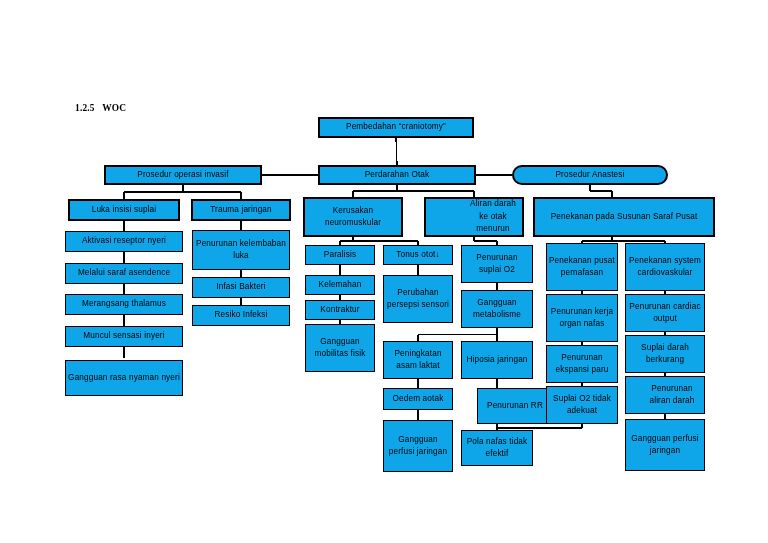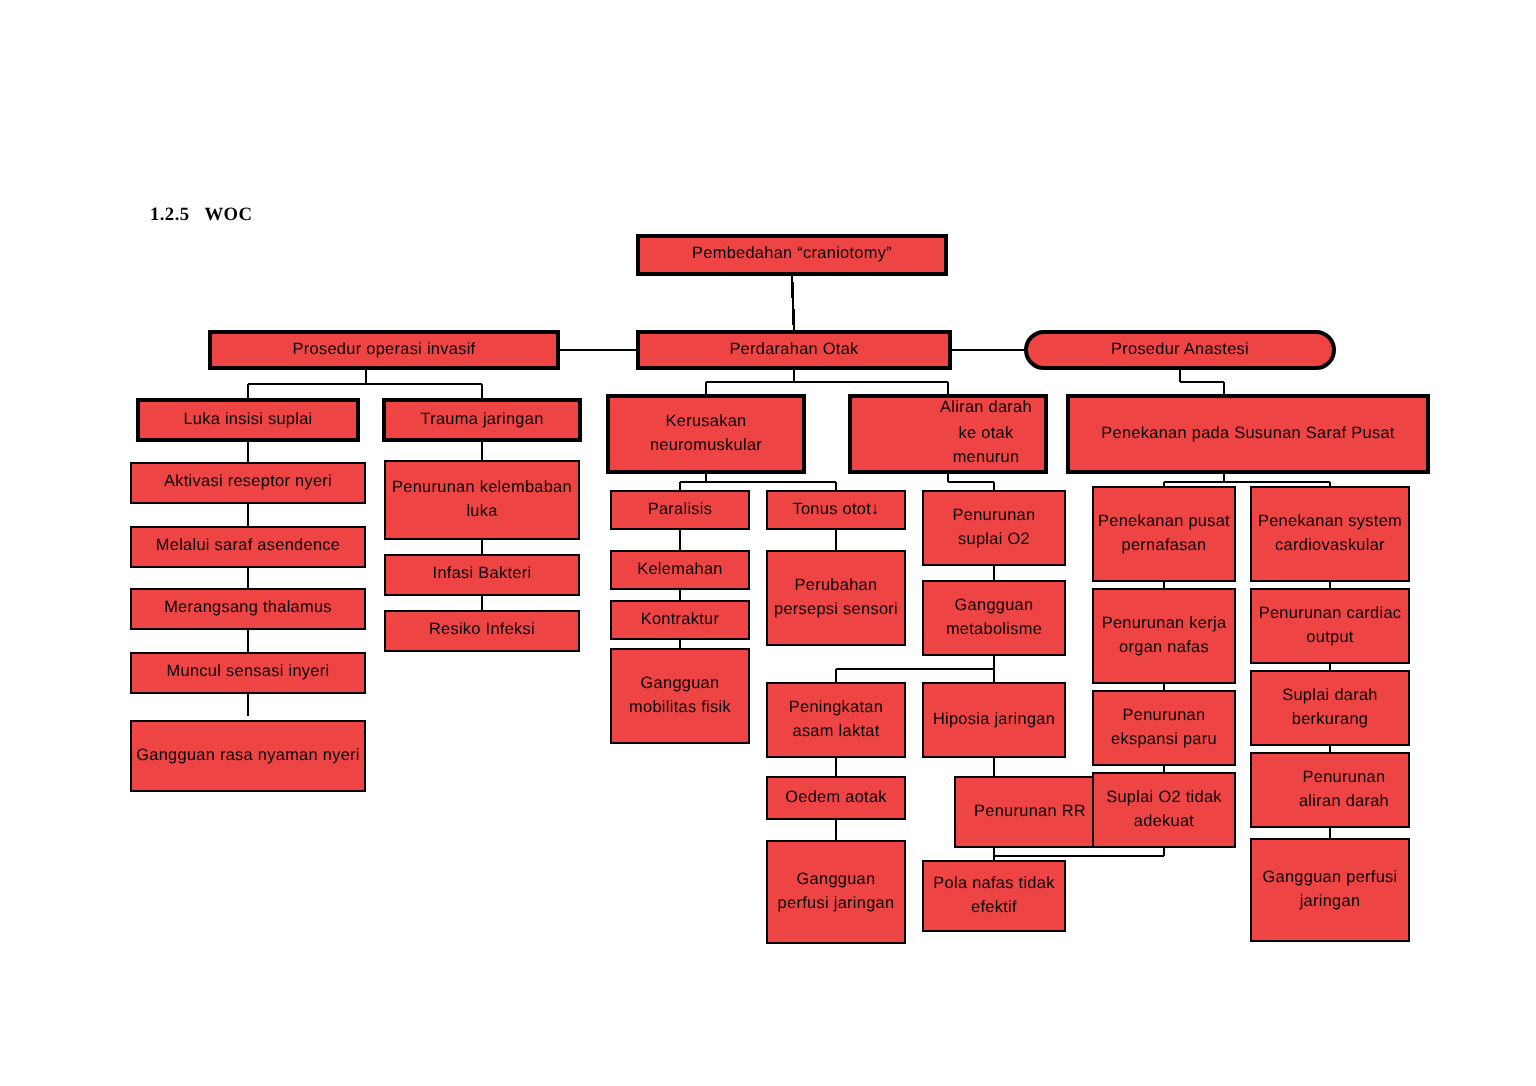--- a/index.html
+++ b/index.html
@@ -10,21 +10,21 @@
     font-family:"Liberation Sans", sans-serif;
     overflow:hidden;
     position:relative;
   }
   #stage{position:absolute;left:0;top:0;width:768px;height:543px;}
   #connectors{position:absolute;left:0;top:0;width:768px;height:543px;z-index:1;}
   .node{
     position:absolute;
     box-sizing:border-box;
     border:1.6px solid #000000;
-    background:#ef4444;
+    background:#0ea5e9;
     display:flex;
     align-items:center;
     justify-content:center;
     text-align:center;
     color:#000000;
     font-size:8.2px;
     line-height:12.5px;
     letter-spacing:.15px;
     padding:1px 2px;
     z-index:2;
@@ -194,21 +194,21 @@
       </g>
       <g>
         <line x1="665" y1="414" x2="665" y2="419" stroke="#000000" stroke-width="1.3" shape-rendering="crispEdges"></line>
       </g>
     </svg>
 
   <div id="nodes">
       <div class="node heavy" style="left: 318px; top: 117px; width: 156px; height: 21px;">
         <span>Pembedahan “craniotomy”</span>
       </div>
-      <div class="node heavy" style="left: 104px; top: 165px; width: 176px; height: 20px;">
+      <div class="node heavy" style="left: 104px; top: 165px; width: 158px; height: 20px;">
         <span>Prosedur operasi invasif</span>
       </div>
       <div class="node heavy" style="left: 318px; top: 165px; width: 158px; height: 20px;">
         <span>Perdarahan Otak</span>
       </div>
       <div class="node heavy" style="left: 512px; top: 165px; width: 156px; height: 20px; border-radius: 10px;">
         <span>Prosedur Anastesi</span>
       </div>
       <div class="node heavy" style="left: 68px; top: 199px; width: 112px; height: 22px;">
         <span>Luka insisi suplai</span>

